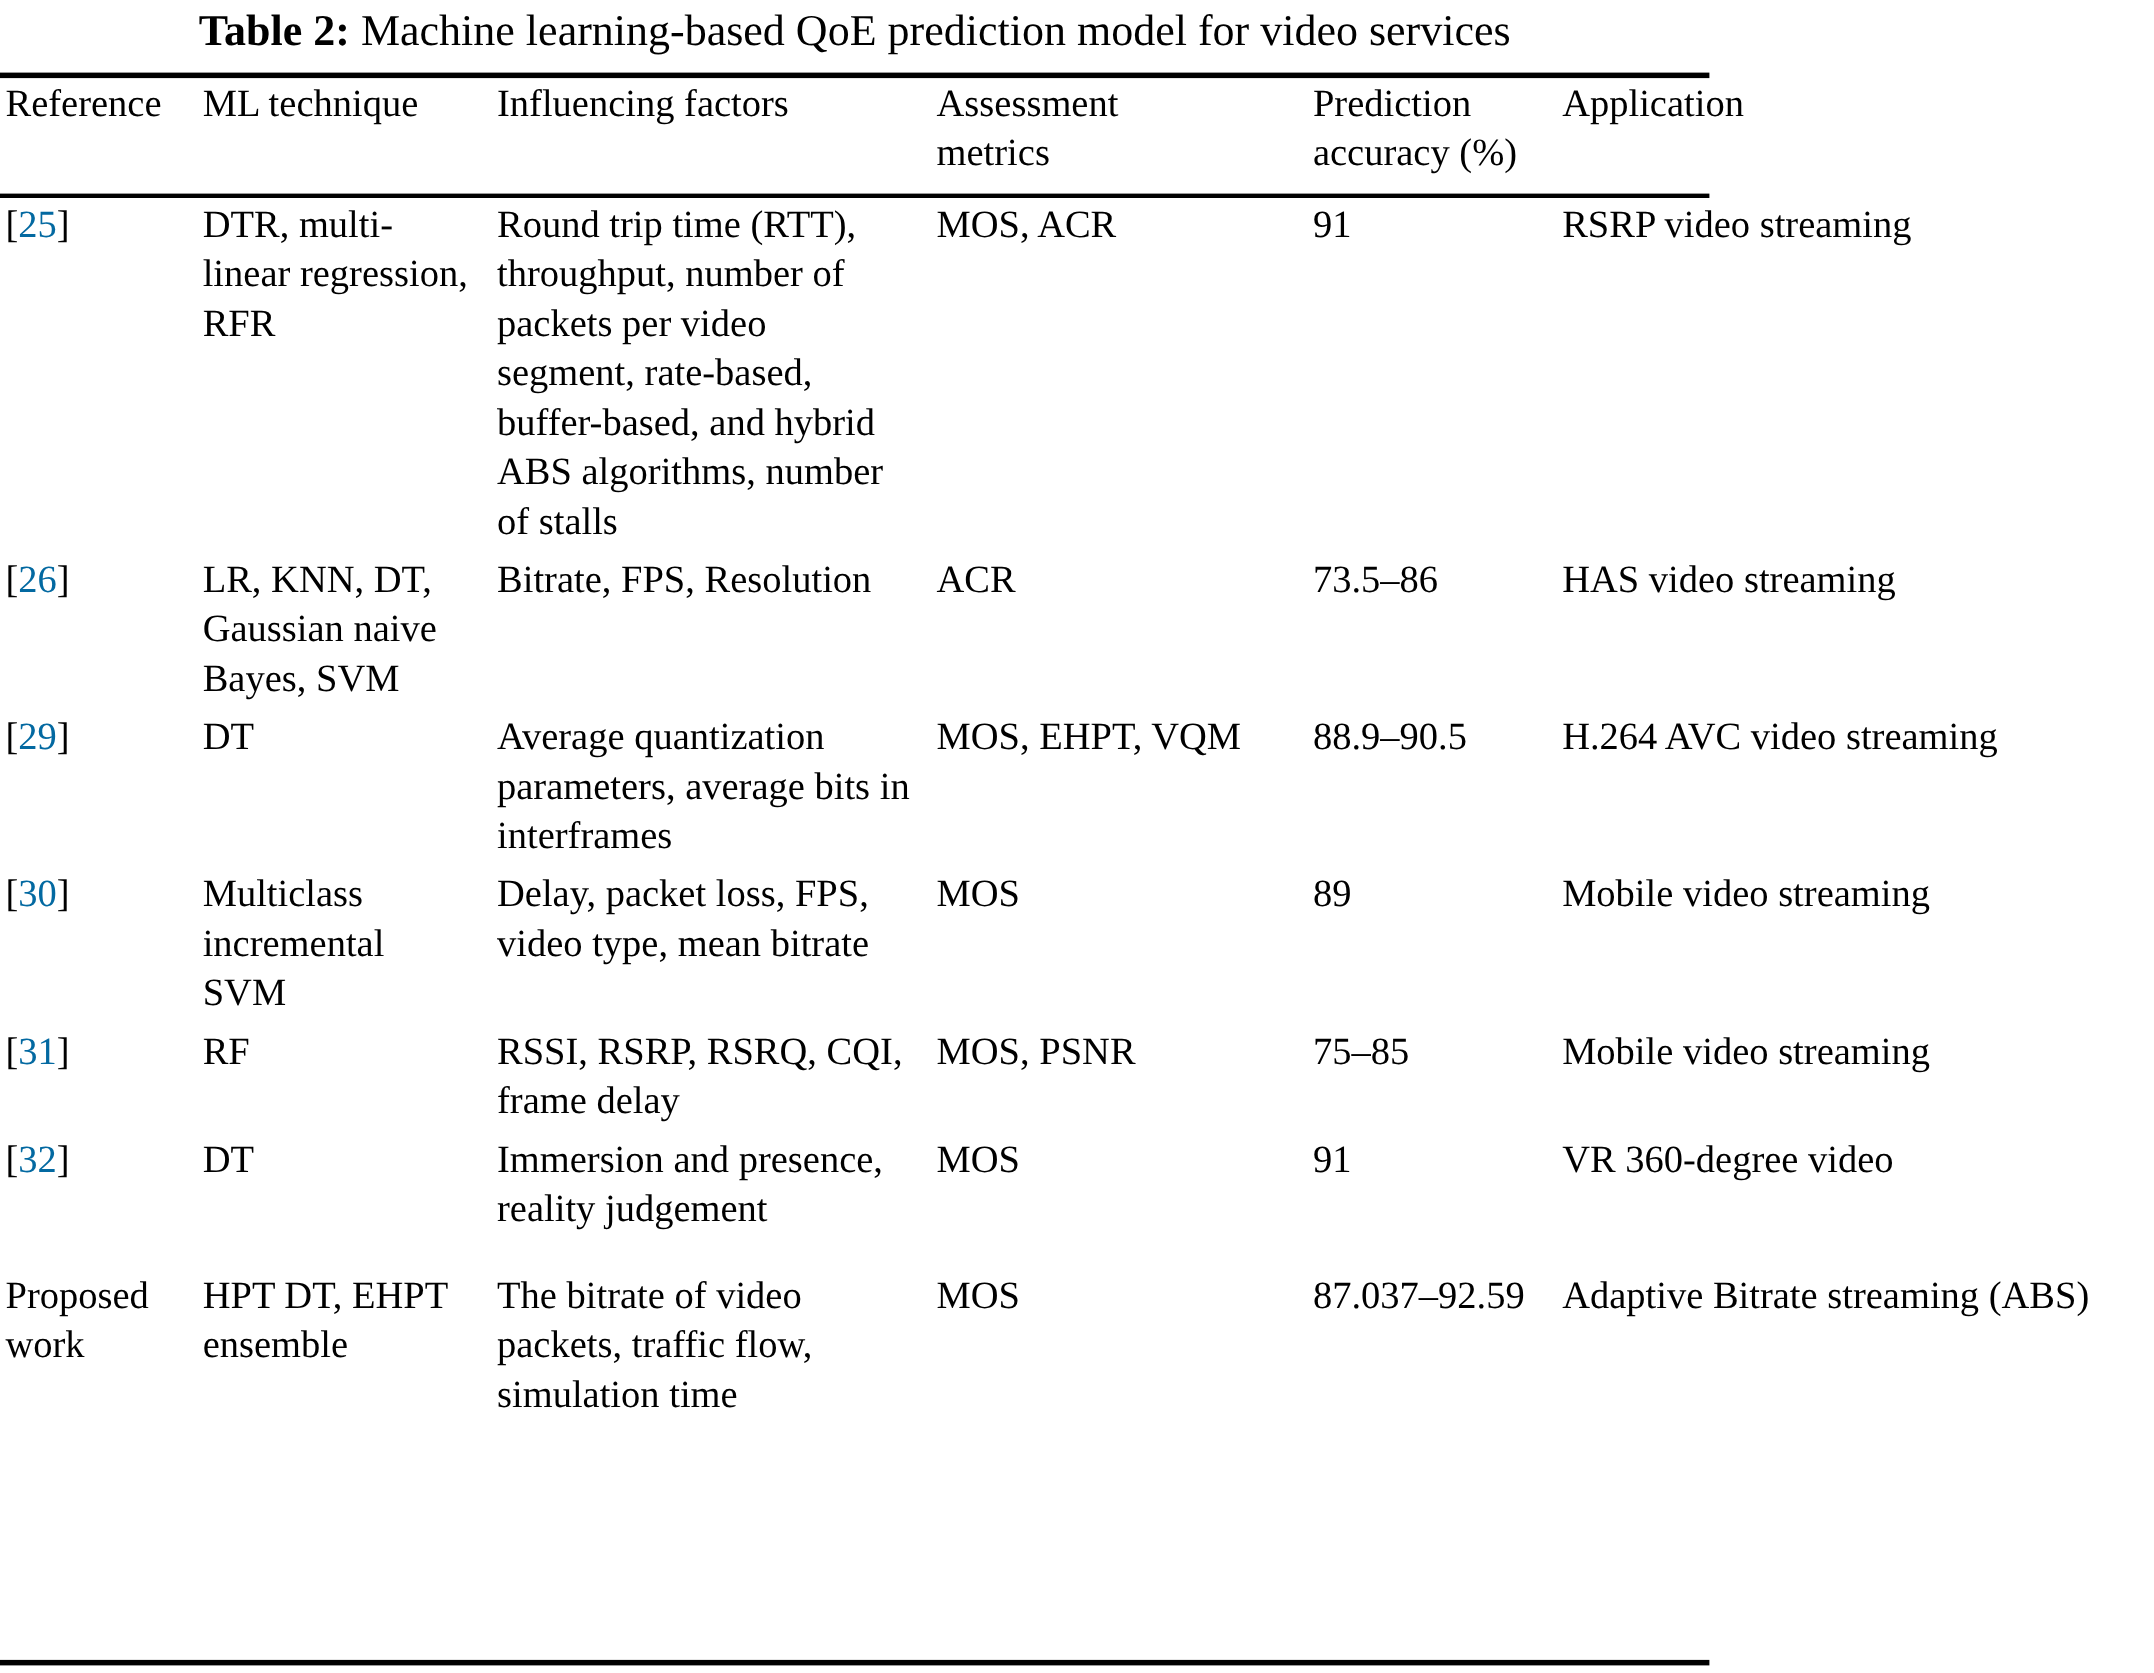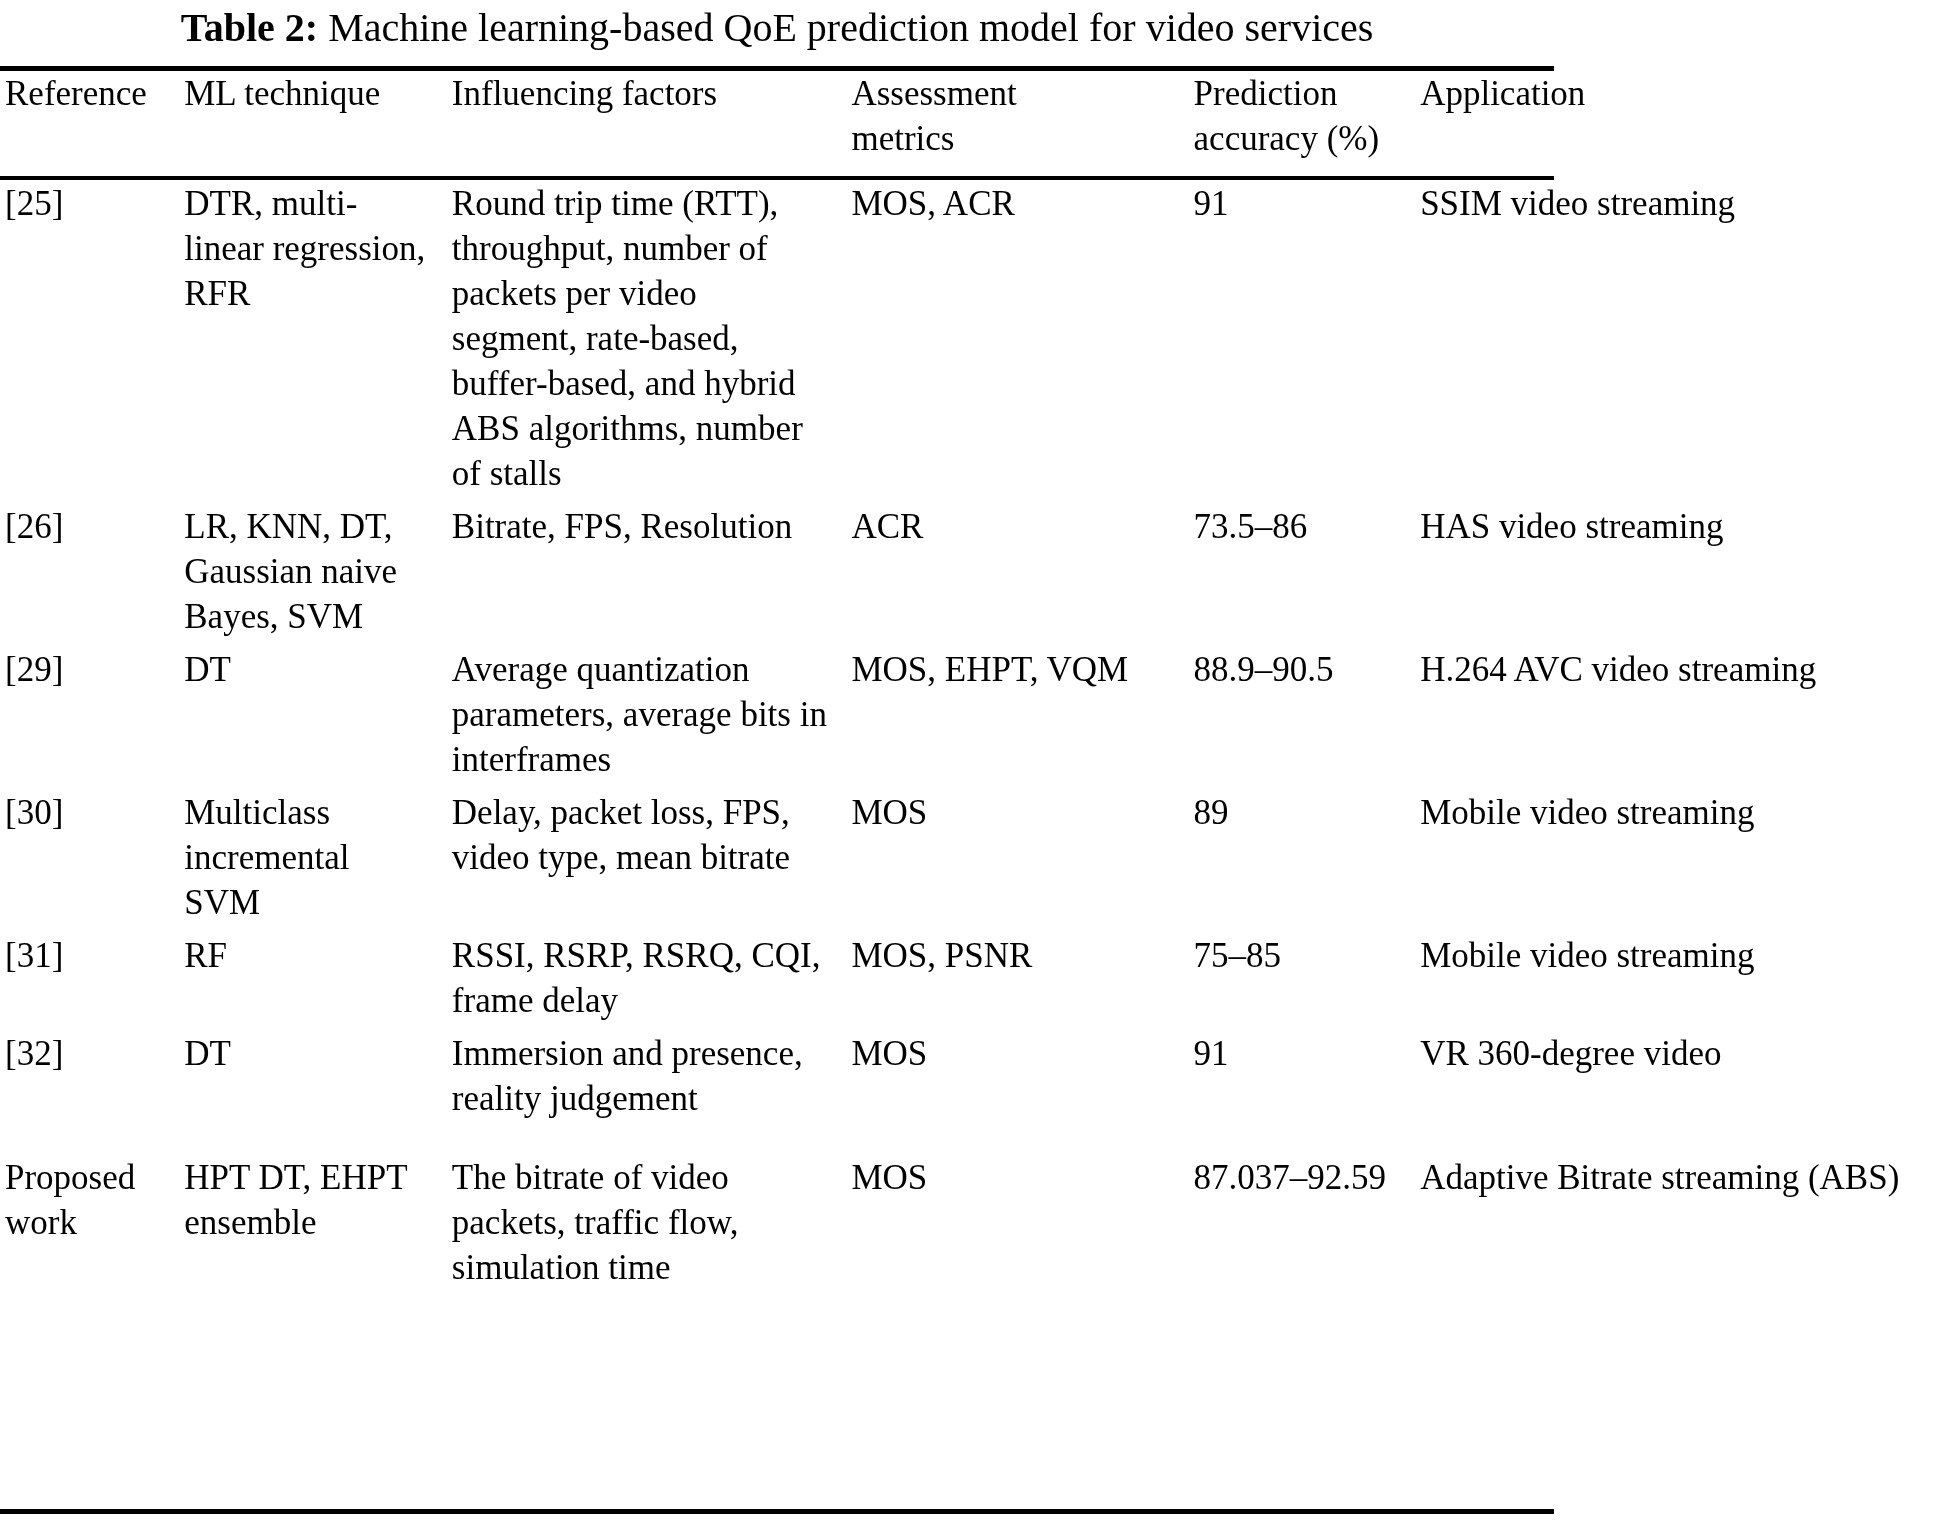--- a/index.html
+++ b/index.html
@@ -106,21 +106,21 @@
 
   
   colgroup col.w-ref  { width: 172px; }
   colgroup col.w-ml   { width: 258px; }
   colgroup col.w-infl { width: 398px; }
   colgroup col.w-metr { width: 340px; }
   colgroup col.w-acc  { width: 215px; }
   colgroup col.w-app  { width: 575px; }
 
   .ref-link {
-    color: #000000;
+    color: #0369a1;
   }
   .ref-bracket {
     color: #000000;
   }
 
   
   tr.proposed-row td {
     padding-top: 30px !important;
   }
 </style>
@@ -163,21 +163,21 @@
         <th class="c-app">Application</th>
       </tr>
     </thead>
     <tbody id="table-body">
         <tr class="body-row">
           <td class="c-ref"><span class="ref-bracket">[</span><span class="ref-link">25</span><span class="ref-bracket">]</span></td>
           <td class="c-ml">DTR, multi-linear regression, RFR</td>
           <td class="c-infl">Round trip time (RTT), throughput, number of packets per video segment, rate-based, buffer-based, and hybrid ABS algorithms, number of stalls</td>
           <td class="c-metr">MOS, ACR</td>
           <td class="c-acc">91</td>
-          <td class="c-app">SSIM video streaming</td>
+          <td class="c-app">RSRP video streaming</td>
         </tr>
         <tr class="body-row">
           <td class="c-ref"><span class="ref-bracket">[</span><span class="ref-link">26</span><span class="ref-bracket">]</span></td>
           <td class="c-ml">LR, KNN, DT, Gaussian naive Bayes, SVM</td>
           <td class="c-infl">Bitrate, FPS, Resolution</td>
           <td class="c-metr">ACR</td>
           <td class="c-acc">73.5–86</td>
           <td class="c-app">HAS video streaming</td>
         </tr>
         <tr class="body-row">

